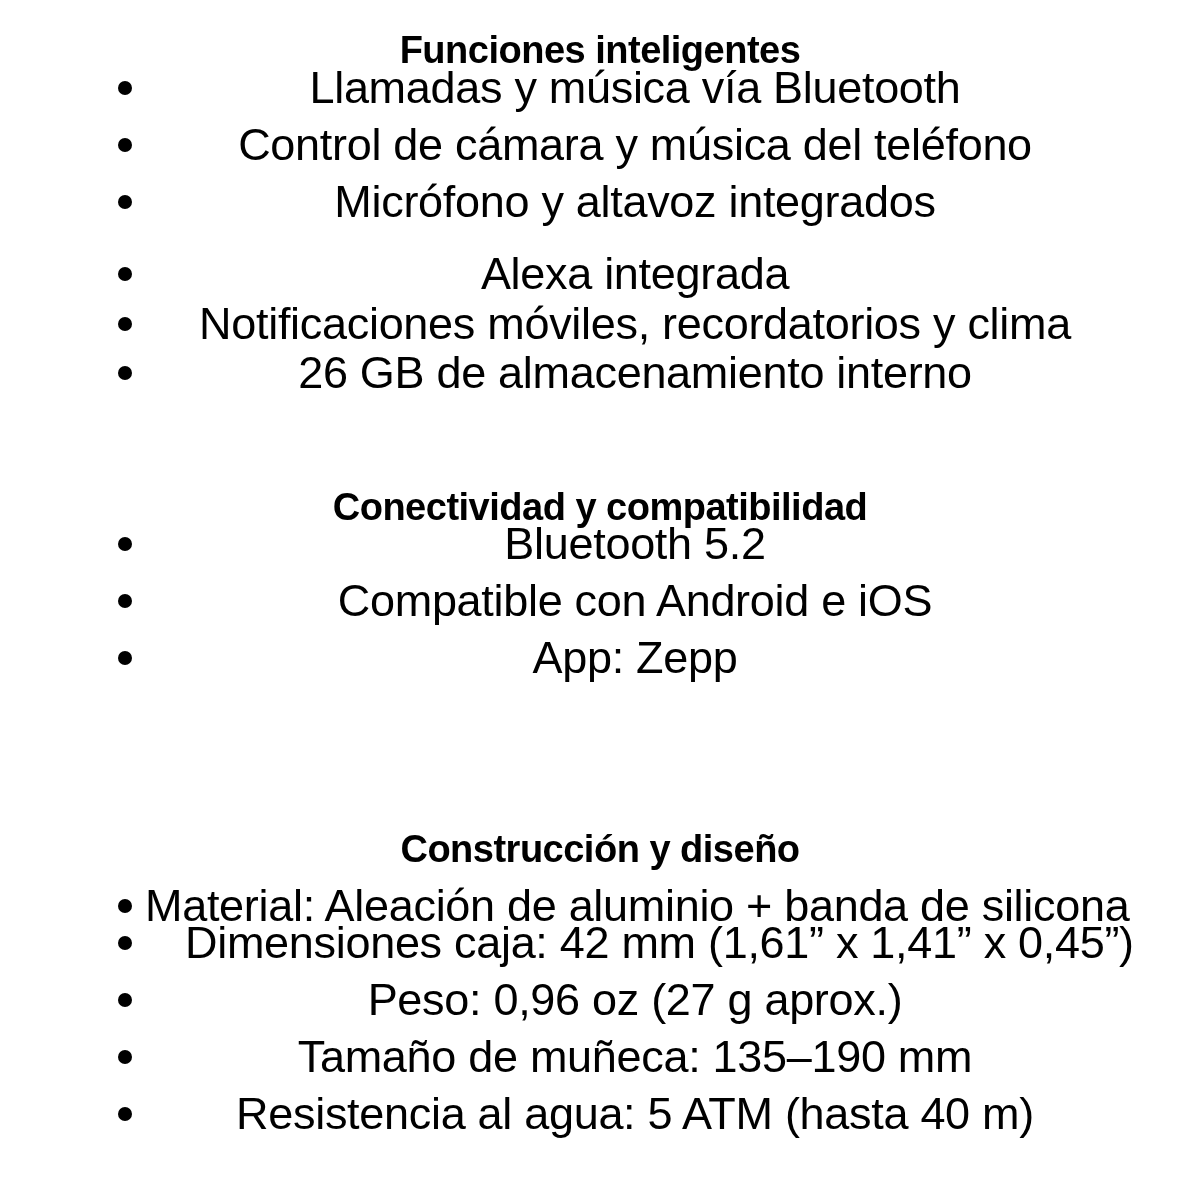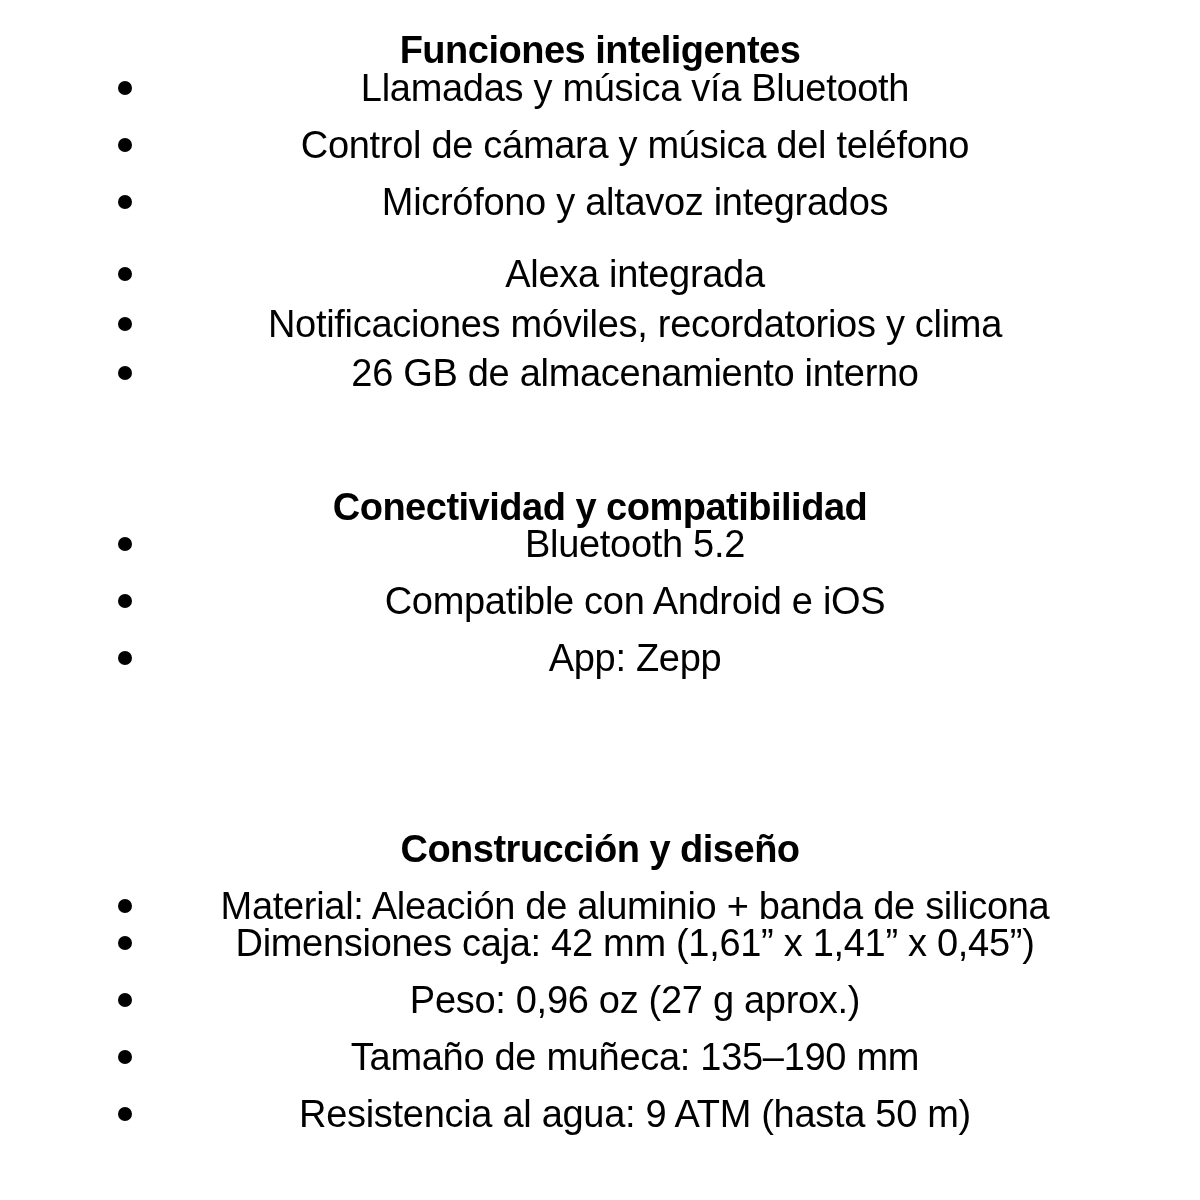--- a/index.html
+++ b/index.html
@@ -4,21 +4,21 @@
 <style>
   html, body { margin: 0; padding: 0; background: #ffffff; }
   body { width: 1200px; height: 1200px; position: relative; overflow: hidden;
          font-family: "Liberation Sans", "DejaVu Sans", sans-serif; color: #000; }
   .heading { position: absolute; left: 0; width: 1200px; text-align: center;
              font-weight: bold; font-size: 38px; line-height: 44px; letter-spacing: -0.5px; margin-top: 20px; }
   .item { position: absolute; left: 0; width: 1200px; height: 44px; }
   .bullet { position: absolute; left: 118px; top: 15px; width: 14px; height: 14px;
             border-radius: 50%; background: #000; }
   .text { position: absolute; left: 140px; width: 990px; text-align: center;
-          font-size: 38px; line-height: 44px; white-space: nowrap; letter-spacing: -0.3px; }
+          font-size: 45px; line-height: 44px; white-space: nowrap; letter-spacing: -0.3px; }
 </style>
 </head>
 <body>
 
 <div class="heading" style="top:8px;">Funciones inteligentes</div>
 
 <div class="item" style="top:66px;">
   <span class="bullet"></span>
   <span class="text" style="left:185px;width:900px;">Llamadas y música vía Bluetooth</span>
 </div>
@@ -71,14 +71,14 @@
 <div class="item" style="top:978px;">
   <span class="bullet"></span>
   <span class="text" style="left:185px;width:900px;text-align:center;">Peso: 0,96 oz (27 g aprox.)</span>
 </div>
 <div class="item" style="top:1035px;">
   <span class="bullet"></span>
   <span class="text" style="left:185px;width:900px;">Tamaño de muñeca: 135–190 mm</span>
 </div>
 <div class="item" style="top:1092px;">
   <span class="bullet"></span>
-  <span class="text" style="left:185px;width:900px;">Resistencia al agua: 9 ATM (hasta 50 m)</span>
+  <span class="text" style="left:185px;width:900px;">Resistencia al agua: 5 ATM (hasta 40 m)</span>
 </div>
 
 </body></html>

